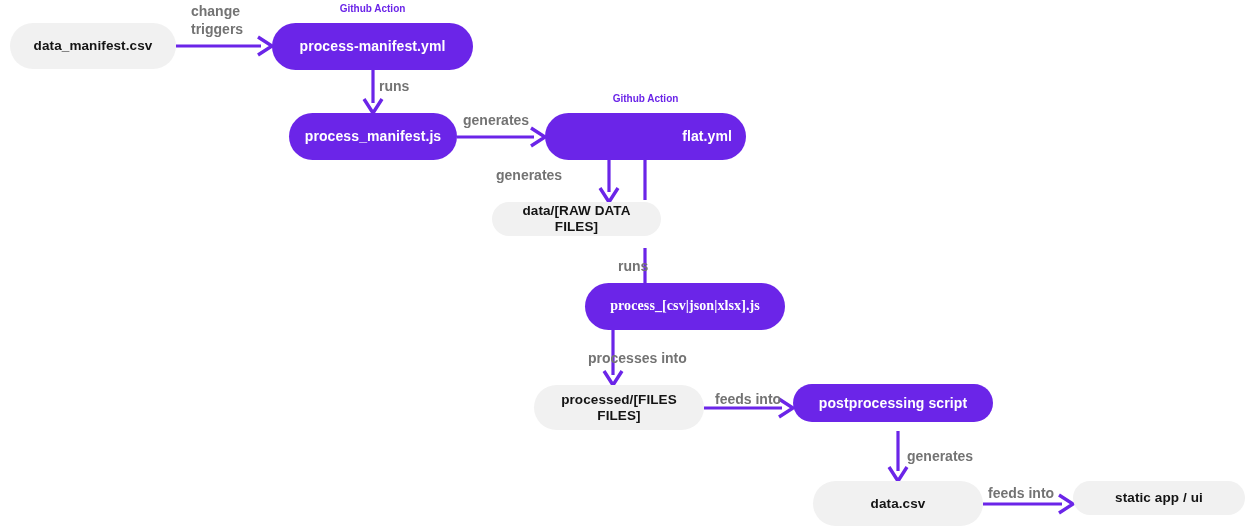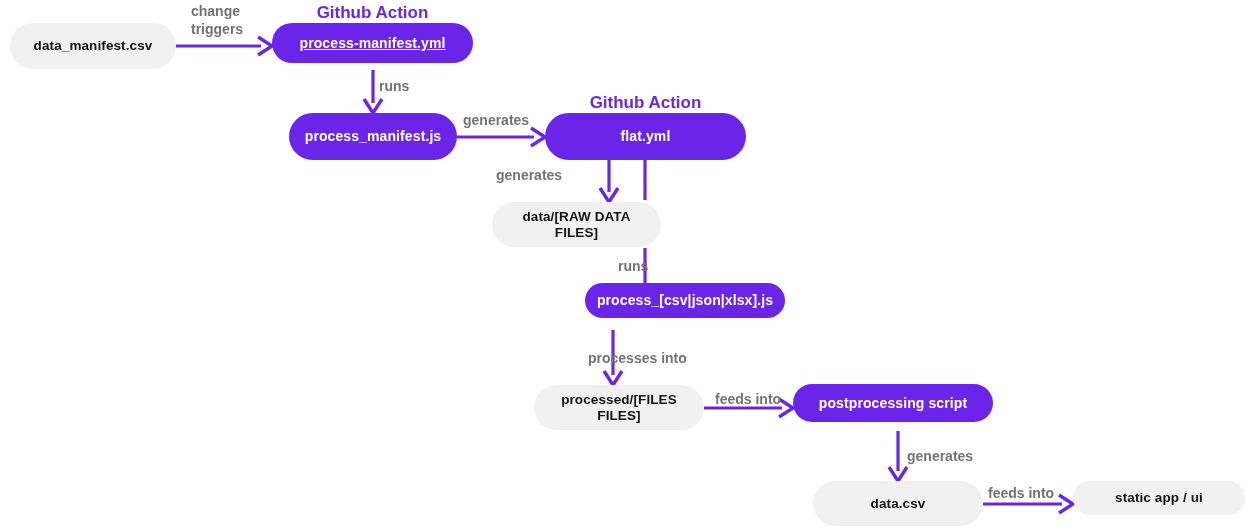--- a/index.html
+++ b/index.html
@@ -46,21 +46,21 @@
   }
   .node.action {
     background: #6b25e8;
     color: #ffffff;
     font-size: 14px;
   }
   .node-caption {
     position: absolute;
     z-index: 3;
     color: #6b25e8;
-    font-size: 17px;
+    font-size: 10px;
     font-weight: bold;
     white-space: nowrap;
   }
   .edge-label {
     position: absolute;
     z-index: 3;
     color: #737373;
     font-size: 14px;
     font-weight: bold;
     white-space: nowrap;
@@ -93,33 +93,33 @@
         <path d="M 779 399 L 793 408 L 779 417" stroke="#6b25e8" stroke-width="3.4" stroke-linecap="butt" stroke-linejoin="miter" fill="none"></path>
         <path d="M 889 467 L 898 481 L 907 467" stroke="#6b25e8" stroke-width="3.4" stroke-linecap="butt" stroke-linejoin="miter" fill="none"></path>
         <path d="M 1059 495 L 1073 504 L 1059 513" stroke="#6b25e8" stroke-width="3.4" stroke-linecap="butt" stroke-linejoin="miter" fill="none"></path>
       </g>
   </svg>
 
   <div id="node-layer">
       <div class="node artifact" style="left: 10px; top: 23px; width: 166px; height: 46px;">
         <span>data_manifest.csv</span>
       </div>
-      <div class="node action" style="left: 272px; top: 23px; width: 201px; height: 40px; text-decoration: underline;">
+      <div class="node action" style="left: 272px; top: 23px; width: 201px; height: 47px;">
         <span>process-manifest.yml</span>
       </div>
       <div class="node action" style="left: 289px; top: 113px; width: 168px; height: 47px;">
         <span>process_manifest.js</span>
       </div>
-      <div class="node action" style="left: 545px; top: 113px; width: 201px; height: 47px;">
+      <div class="node action" style="left: 545px; top: 113px; width: 201px; height: 47px; justify-content: flex-end;">
         <span>flat.yml</span>
       </div>
-      <div class="node artifact" style="left: 492px; top: 202px; width: 169px; height: 45px;">
+      <div class="node artifact" style="left: 492px; top: 202px; width: 169px; height: 34px;">
         <span>data/[RAW DATA FILES]</span>
       </div>
-      <div class="node action" style="left: 585px; top: 283px; width: 200px; height: 35px;">
+      <div class="node action" style="left: 585px; top: 283px; width: 200px; height: 47px; font-family: Liberation Serif, serif;">
         <span>process_[csv|json|xlsx].js</span>
       </div>
       <div class="node artifact" style="left: 534px; top: 385px; width: 170px; height: 45px;">
         <span>processed/[FILES FILES]</span>
       </div>
       <div class="node action" style="left: 793px; top: 384px; width: 200px; height: 38px; justify-content: center;">
         <span>postprocessing script</span>
       </div>
       <div class="node artifact" style="left: 813px; top: 481px; width: 170px; height: 45px;">
         <span>data.csv</span>

